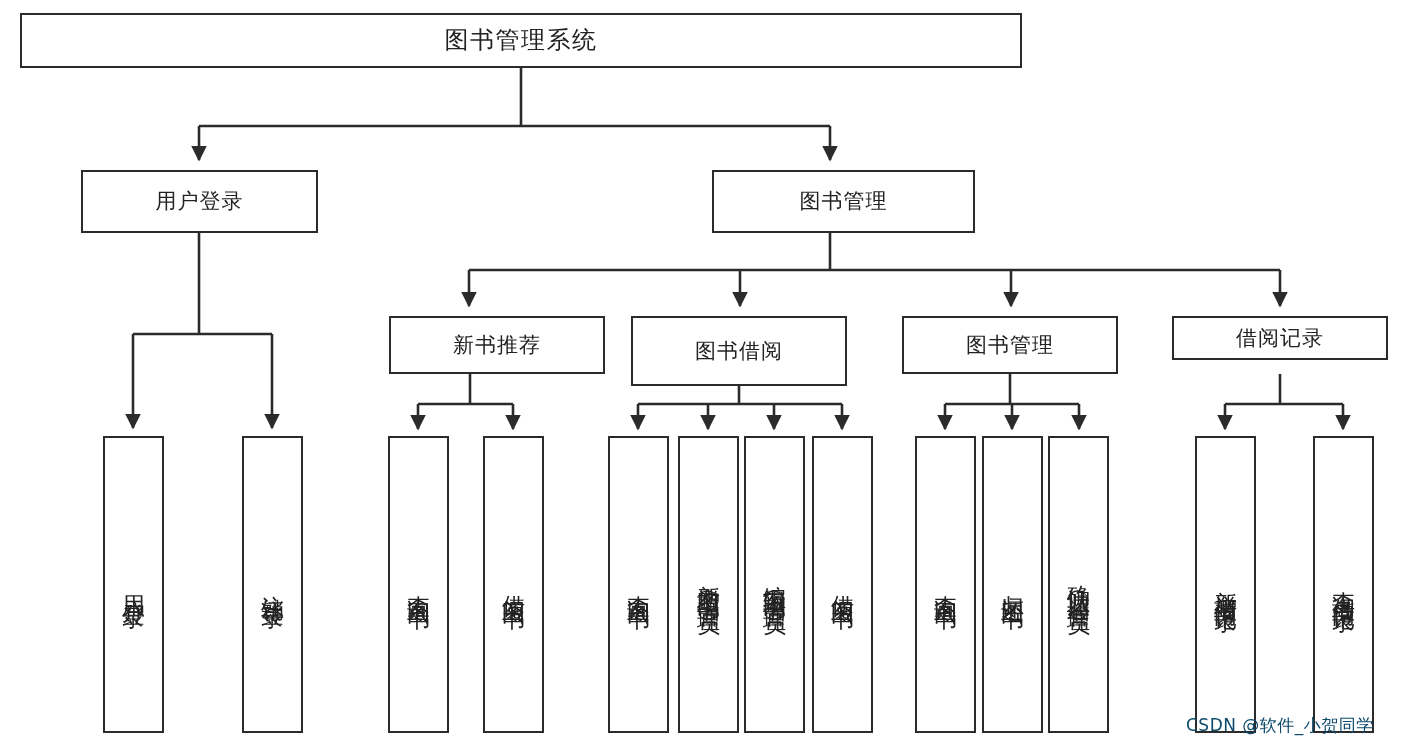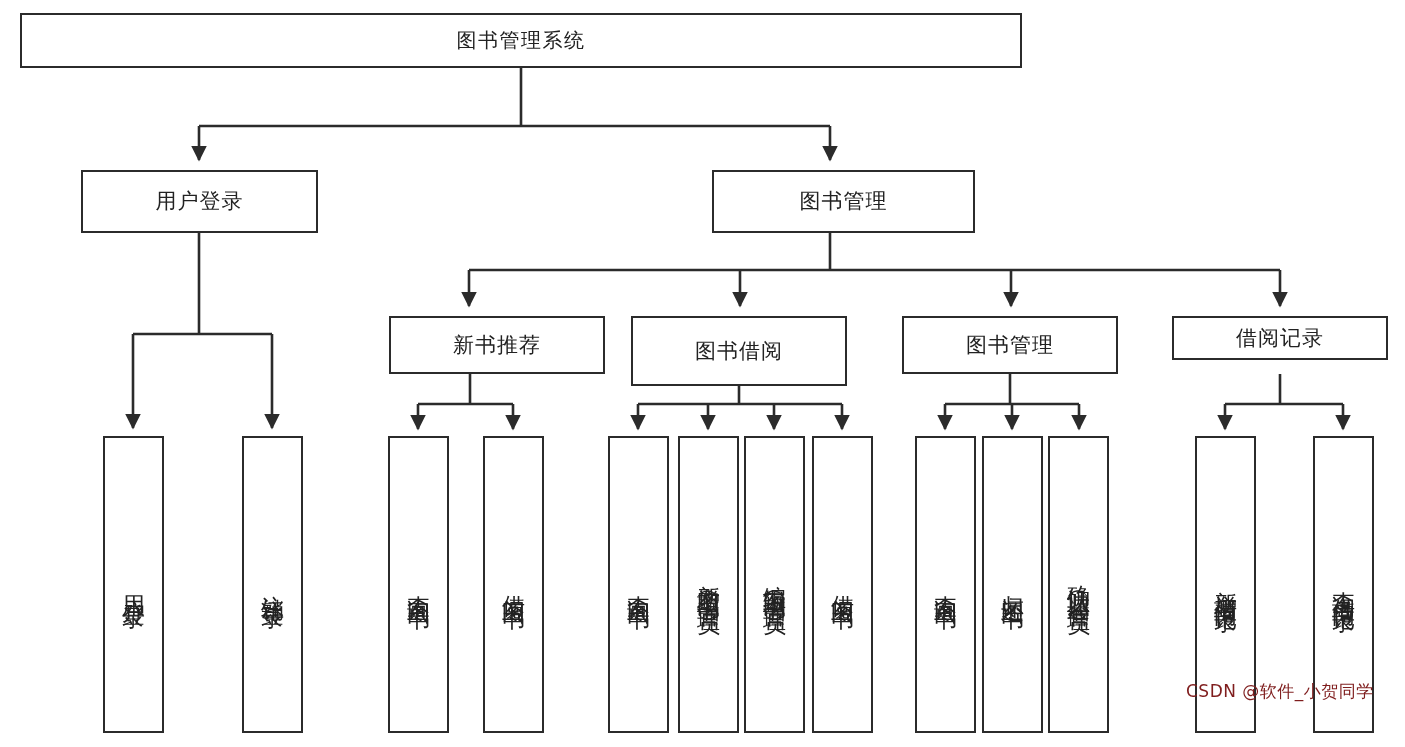--- a/index.html
+++ b/index.html
@@ -40,43 +40,43 @@
     display: block;
     white-space: nowrap;
     line-height: 1.05;
   }
   
   .node.horiz .node-label {
     font-size: 21px;
     letter-spacing: 1px;
   }
   .node.root .node-label {
-    font-size: 20px;
+    font-size: 24px;
     letter-spacing: 1.5px;
   }
   
   .node.vert {
     align-items: center;
     justify-content: center;
     padding: 4px 0;
   }
   .node.vert .node-label {
     writing-mode: vertical-rl;
     text-orientation: upright;
     font-size: 23px;
     letter-spacing: 4px;
     line-height: 1;
     white-space: nowrap;
   }
   .watermark {
     position: absolute;
     left: 1186px;
-    top: 680px;
+    top: 714px;
     font-size: 17px;
-    color: #7f1d1d;
+    color: #0c4a6e;
     letter-spacing: 0.5px;
     z-index: 5;
     white-space: nowrap;
   }
 </style>
 </head>
 <body>
 
 <div id="canvas">
 

